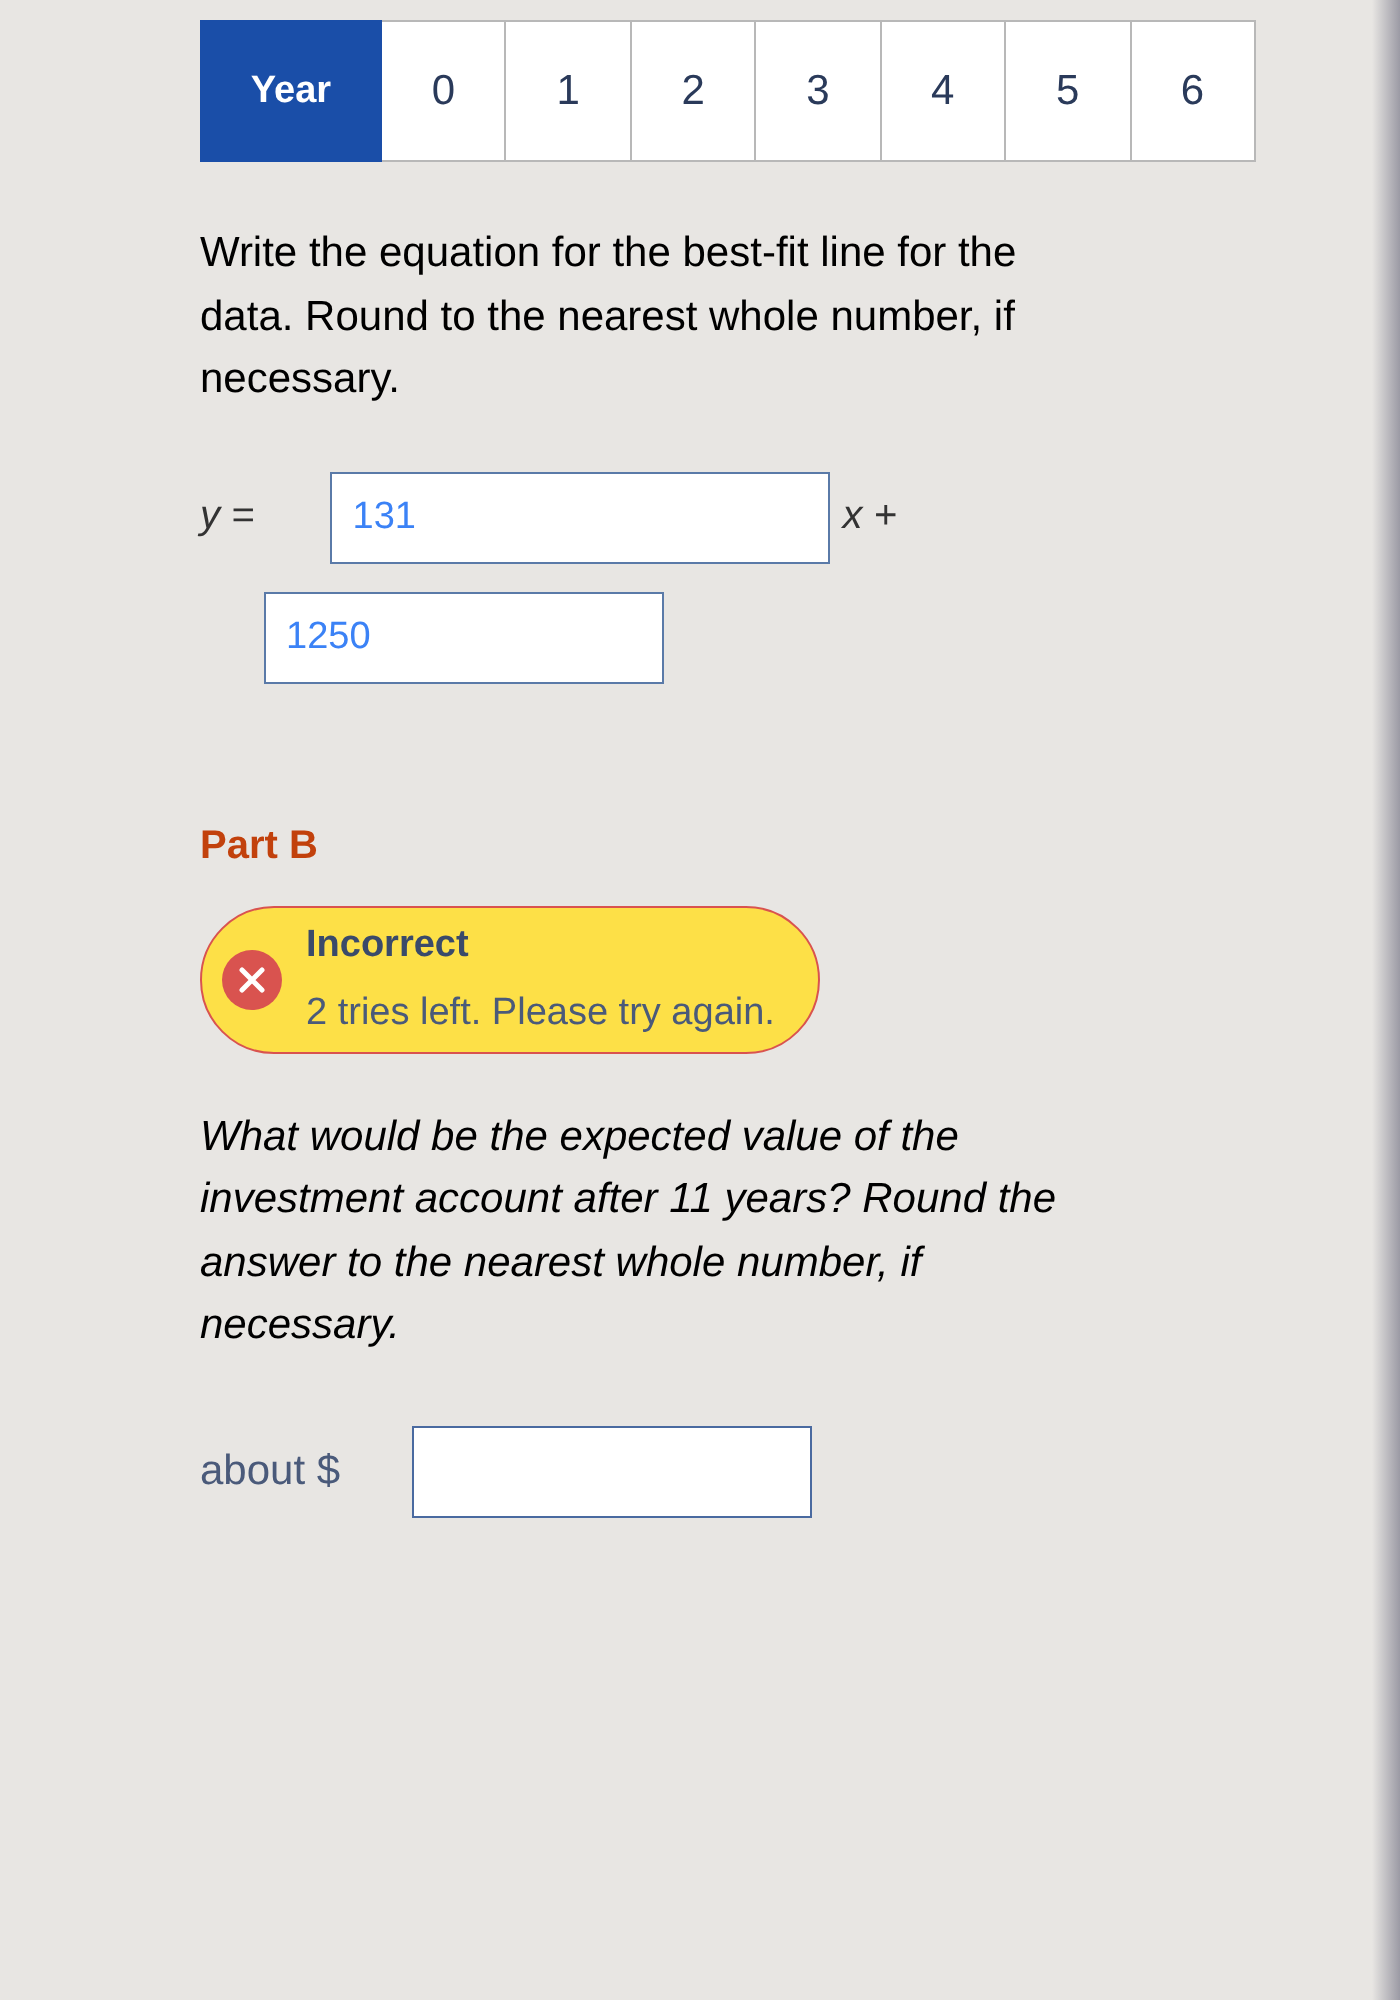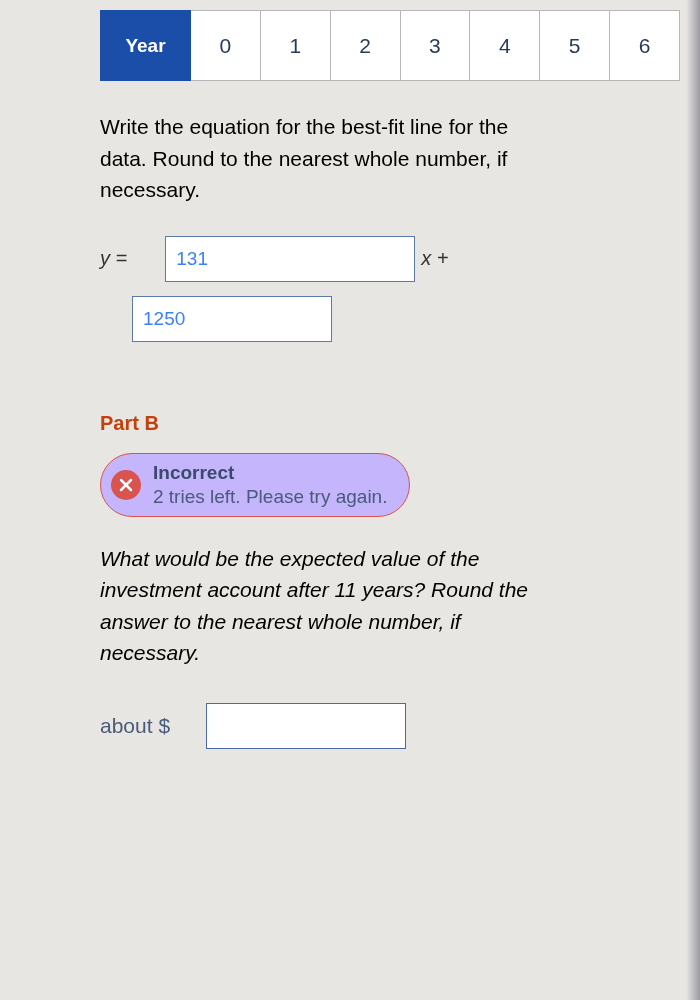--- a/index.html
+++ b/index.html
@@ -7,21 +7,21 @@
       font-family: Arial, Helvetica, sans-serif;
       background: #e8e6e3;
       width: 700px;
       height: 1000px;
       padding: 10px 20px 10px 100px;
       color: #2a3a5a;
       position: relative;
     }
     .data-table {
       border-collapse: collapse;
-      width: 580px;
+      width: 528px;
       background: #fff;
       margin-bottom: 30px;
     }
     .data-table th, .data-table td {
       border: 1px solid #b8b8b8;
       text-align: center;
       font-size: 21px;
       font-weight: 400;
     }
     .data-table th {
@@ -72,21 +72,21 @@
     }
     .feedback-pill {
       display: flex;
       align-items: center;
       border: 1.5px solid #d9534f;
       border-radius: 999px;
       padding: 8px 22px 8px 10px;
       gap: 12px;
       width: fit-content;
       margin-bottom: 26px;
-      background: #c4b5fd;
+      background: #fde047;
     }
     .x-circle {
       width: 30px;
       height: 30px;
       border-radius: 50%;
       background: #d9534f;
       color: #fff;
       display: flex;
       align-items: center;
       justify-content: center;
@@ -95,21 +95,21 @@
       flex-shrink: 0;
     }
     .feedback-text .line1 {
       font-weight: 700;
       color: #3a4a6a;
       font-size: 19px;
     }
     .feedback-text .line2 {
       color: #4a5a7a;
       font-size: 19px;
-      margin-top: 2px;
+      margin-top: 12px;
     }
     .answer-row {
       display: flex;
       align-items: center;
       gap: 4px;
       font-size: 21px;
       color: #4a5a7a;
       margin-top: 34px;
     }
     .answer-row .answer-input { border: 1.5px solid #4a6aa0; }

